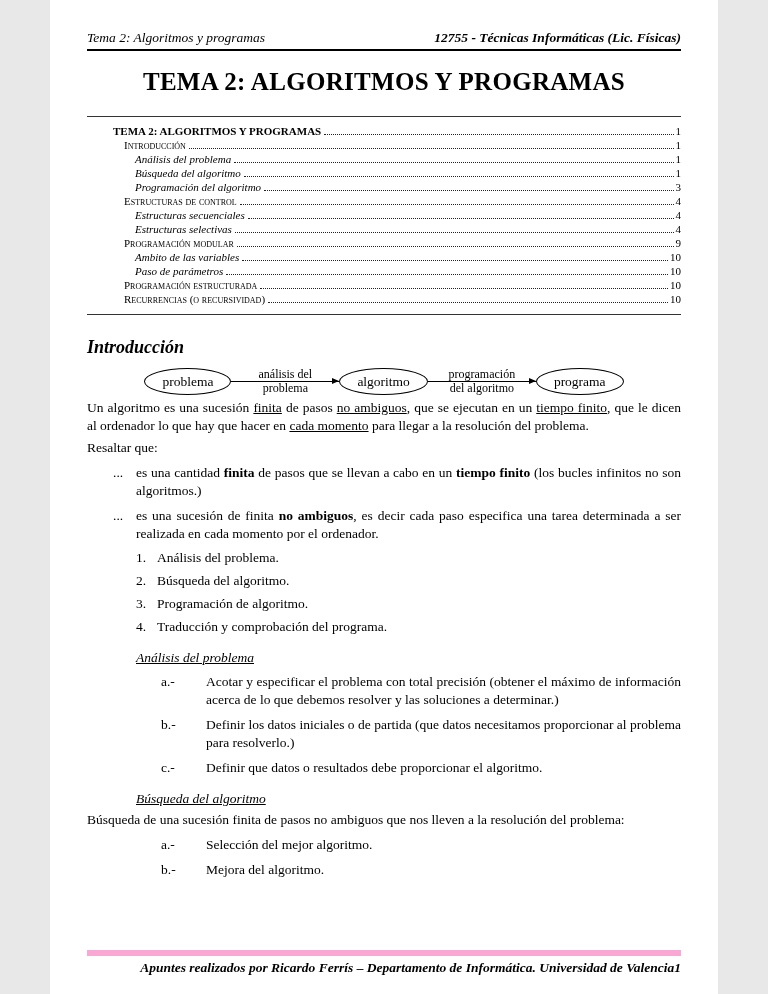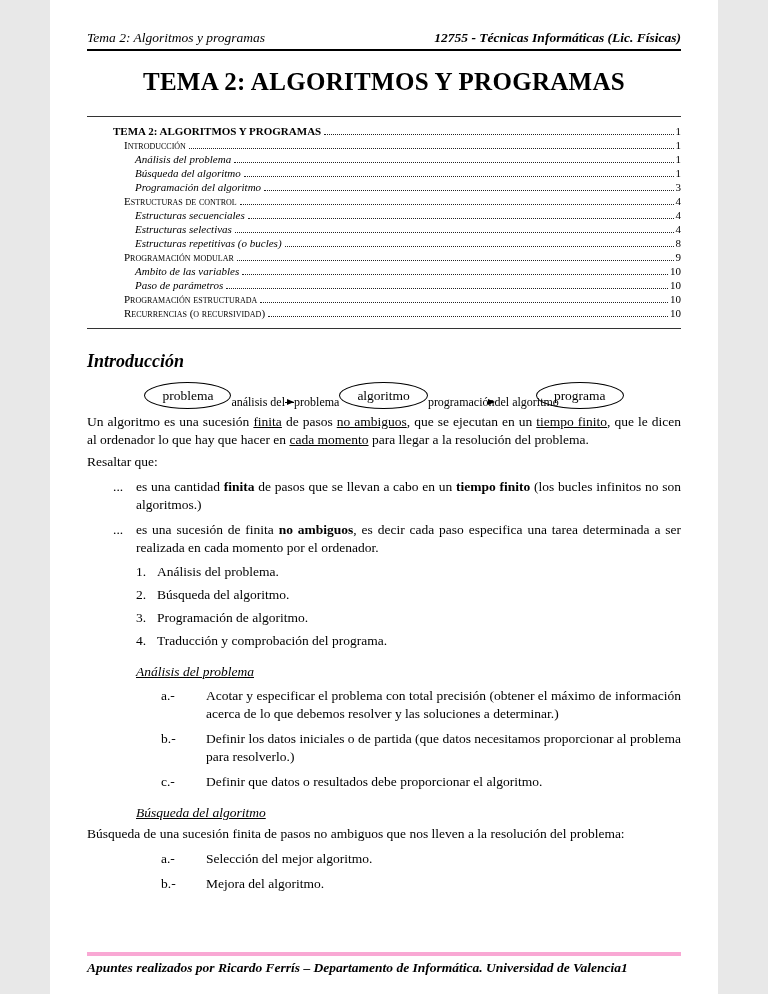--- a/index.html
+++ b/index.html
@@ -7,21 +7,21 @@
   body { font-family:"Liberation Serif", serif; color:#000; }
   .page { width:668px; height:994px; margin:0 auto; background:#fff; position:relative;
           padding:30px 37px 0 37px; overflow:hidden; }
 
   
   .runhead { display:flex; justify-content:space-between; align-items:flex-end;
              font-size:13.5px; font-style:italic; border-bottom:2px solid #000; padding-bottom:3px; }
   .runhead .hl { font-weight:normal; }
   .runhead .hr { font-weight:bold; }
   .footer { position:absolute; left:37px; right:37px; bottom:18px; background:#fff;
-            border-top:4px solid #f9a8d4; padding-top:4px; display:flex; justify-content:flex-start;
+            border-top:6px solid #f9a8d4; padding-top:4px; display:flex; justify-content:flex-end;
             font-size:13.5px; font-style:italic; font-weight:bold; }
 
   
   .doc-title { margin-top:17px; text-align:center; font-size:25px; font-weight:bold; letter-spacing:.3px; }
 
   
   .toc { margin-top:20px; border-top:1px solid #333; border-bottom:1px solid #333; padding:7px 0 8px 0; }
   .toc-row { display:flex; align-items:flex-end; font-size:11px; line-height:14px; height:14px; }
   .toc-row.lvl0 { padding-left:26px; }
   .toc-row.lvl1 { padding-left:37px; }
@@ -32,21 +32,21 @@
   .toc-leader { flex:1; border-bottom:1.6px dotted #222; margin:0 2px 3px 3px; }
 
   
   .section-heading { margin-top:22px; font-size:18px; font-weight:bold; font-style:italic; }
   .sub-heading { margin:14px 0 0 49px; font-size:13.5px; font-style:italic; text-decoration:underline; }
 
   
   .diagram { margin-top:10px; display:flex; justify-content:center; align-items:flex-end; }
   .ellipse { border:1px solid #000; border-radius:50%; height:27px; padding:0 17px;
              display:flex; align-items:center; font-size:13.5px; }
-  .arrow-block { display:flex; flex-direction:row; align-items:center; width:108px; }
+  .arrow-block { display:flex; flex-direction:column; align-items:center; width:108px; }
   .arrow-lbl { font-size:12px; line-height:13px; white-space:nowrap; }
   .arrow-line { position:relative; width:100%; height:1px; background:#000; }
   .arrow-line::after { content:""; position:absolute; right:0; top:-3px; width:0; height:0;
                        border-left:7px solid #000; border-top:3.5px solid transparent;
                        border-bottom:3.5px solid transparent; }
 
   
   .body-text { font-size:13.5px; line-height:18px; text-align:justify; margin-top:4px; }
   .plain { text-align:left; }
   .u { text-decoration:underline; }
@@ -107,25 +107,20 @@
       </div>
     <div class="toc-row lvl2">
         <span class="toc-label">Estructuras secuenciales</span>
         <span class="toc-leader"></span>
         <span class="toc-page">4</span>
       </div>
     <div class="toc-row lvl2">
         <span class="toc-label">Estructuras selectivas</span>
         <span class="toc-leader"></span>
         <span class="toc-page">4</span>
-      </div>
-    <div class="toc-row lvl2">
-        <span class="toc-label">Estructuras repetitivas (o bucles)</span>
-        <span class="toc-leader"></span>
-        <span class="toc-page">8</span>
       </div>
     <div class="toc-row lvl1">
         <span class="toc-label">Programación modular</span>
         <span class="toc-leader"></span>
         <span class="toc-page">9</span>
       </div>
     <div class="toc-row lvl2">
         <span class="toc-label">Ambito de las variables</span>
         <span class="toc-leader"></span>
         <span class="toc-page">10</span>

